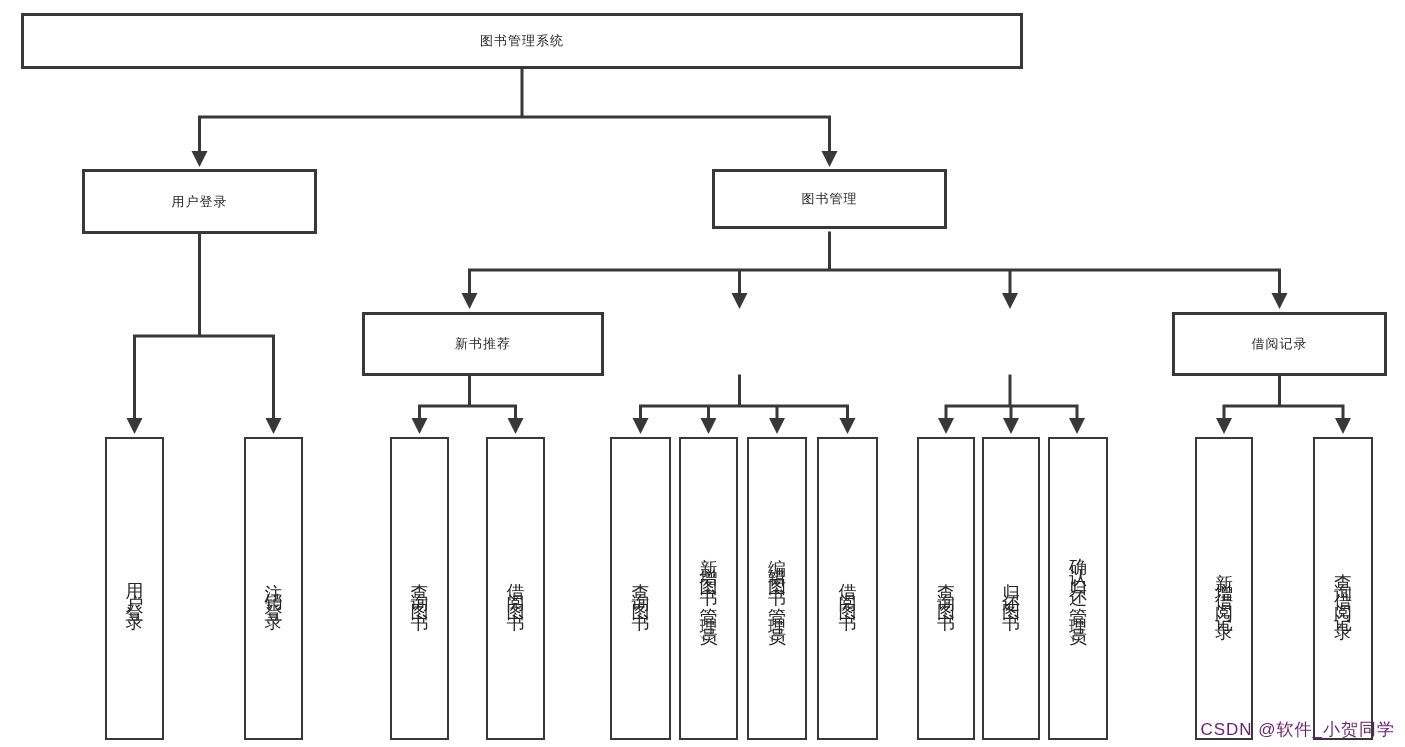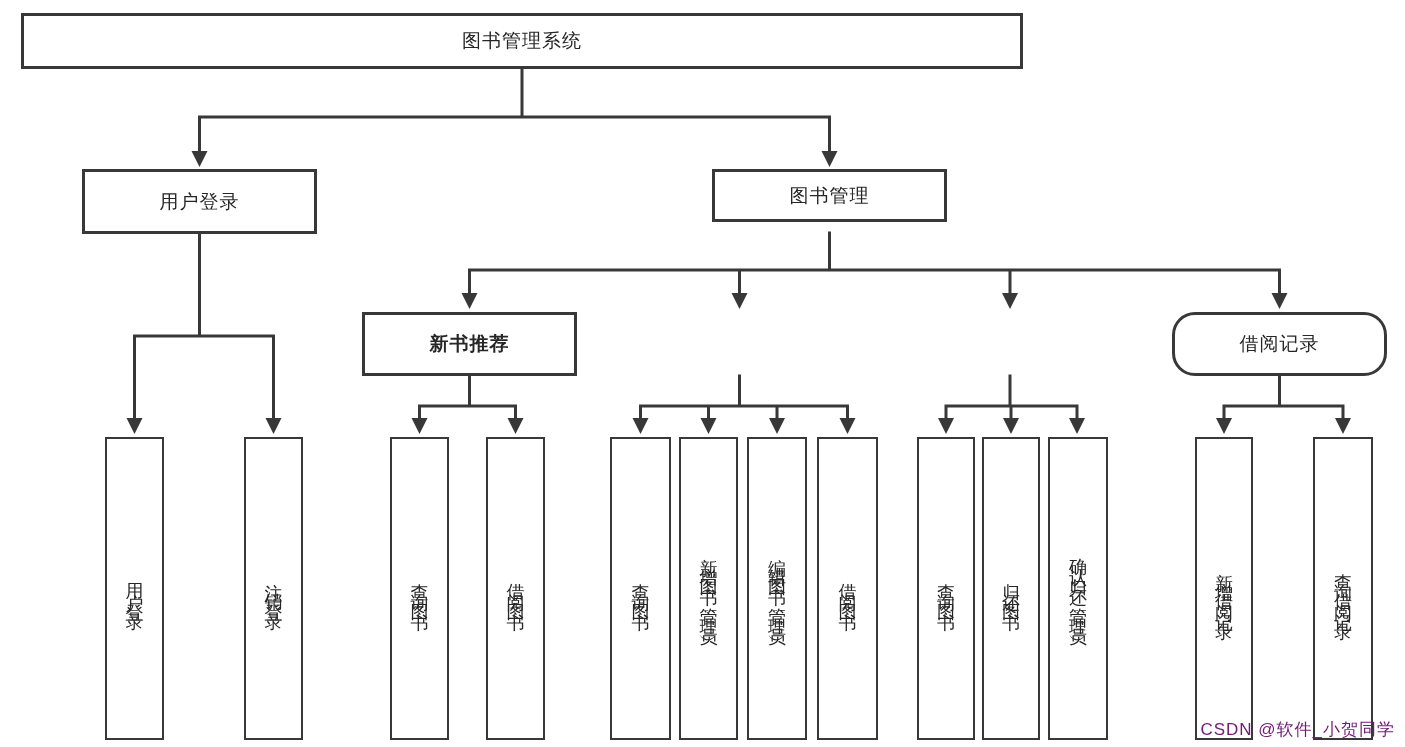--- a/index.html
+++ b/index.html
@@ -18,21 +18,21 @@
   }
   .node {
     position: absolute;
     box-sizing: border-box;
     border: 3px solid #383838;
     background: #ffffff;
     color: #262626;
     display: flex;
     align-items: center;
     justify-content: center;
-    font-size: 19px;
+    font-size: 13px;
     letter-spacing: 1px;
     text-align: center;
   }
   .vnode {
     border-width: 2.5px;
     writing-mode: vertical-rl;
     text-orientation: mixed;
     letter-spacing: 10px;
     font-size: 18px;
     line-height: 1;
@@ -92,24 +92,24 @@
       <polygon points="1003,418 1019,418 1011,434"></polygon>
       <polygon points="1069,418 1085,418 1077,434"></polygon>
       <polygon points="1216,418 1232,418 1224,434"></polygon>
       <polygon points="1335,418 1351,418 1343,434"></polygon>
     </g>
   </svg>
 
   <div class="node" style="left:21px; top:13px; width:1002px; height:56px;">图书管理系统</div>
 
   <div class="node" style="left:82px; top:169px; width:235px; height:65px;">用户登录</div>
-  <div class="node" style="left:712px; top:169px; width:235px; height:53px;">图书管理</div>
+  <div class="node" style="left:712px; top:169px; width:235px; height:60px;">图书管理</div>
 
-  <div class="node" style="left:362px; top:312px; width:215px; height:64px;font-weight:bold;">新书推荐</div>
-  <div class="node" style="left:1172px; top:312px; width:215px; height:64px;border-radius:23px;">借阅记录</div>
+  <div class="node" style="left:362px; top:312px; width:242px; height:64px;">新书推荐</div>
+  <div class="node" style="left:1172px; top:312px; width:215px; height:64px;">借阅记录</div>
 
   <div class="node vnode" style="left:105px; top:437px; width:59px; height:303px;">用户登录</div>
   <div class="node vnode" style="left:244px; top:437px; width:59px; height:303px;">注销登录</div>
 
   <div class="node vnode" style="left:390px; top:437px; width:59px; height:303px;">查询图书</div>
   <div class="node vnode" style="left:486px; top:437px; width:59px; height:303px;">借阅图书</div>
 
   <div class="node vnode" style="left:610px; top:437px; width:61px; height:303px;">查询图书</div>
   <div class="node vnode" style="left:679px; top:437px; width:59px; height:303px;">新增图书（管理员）</div>
   <div class="node vnode" style="left:747px; top:437px; width:60px; height:303px;">编辑图书（管理员）</div>

